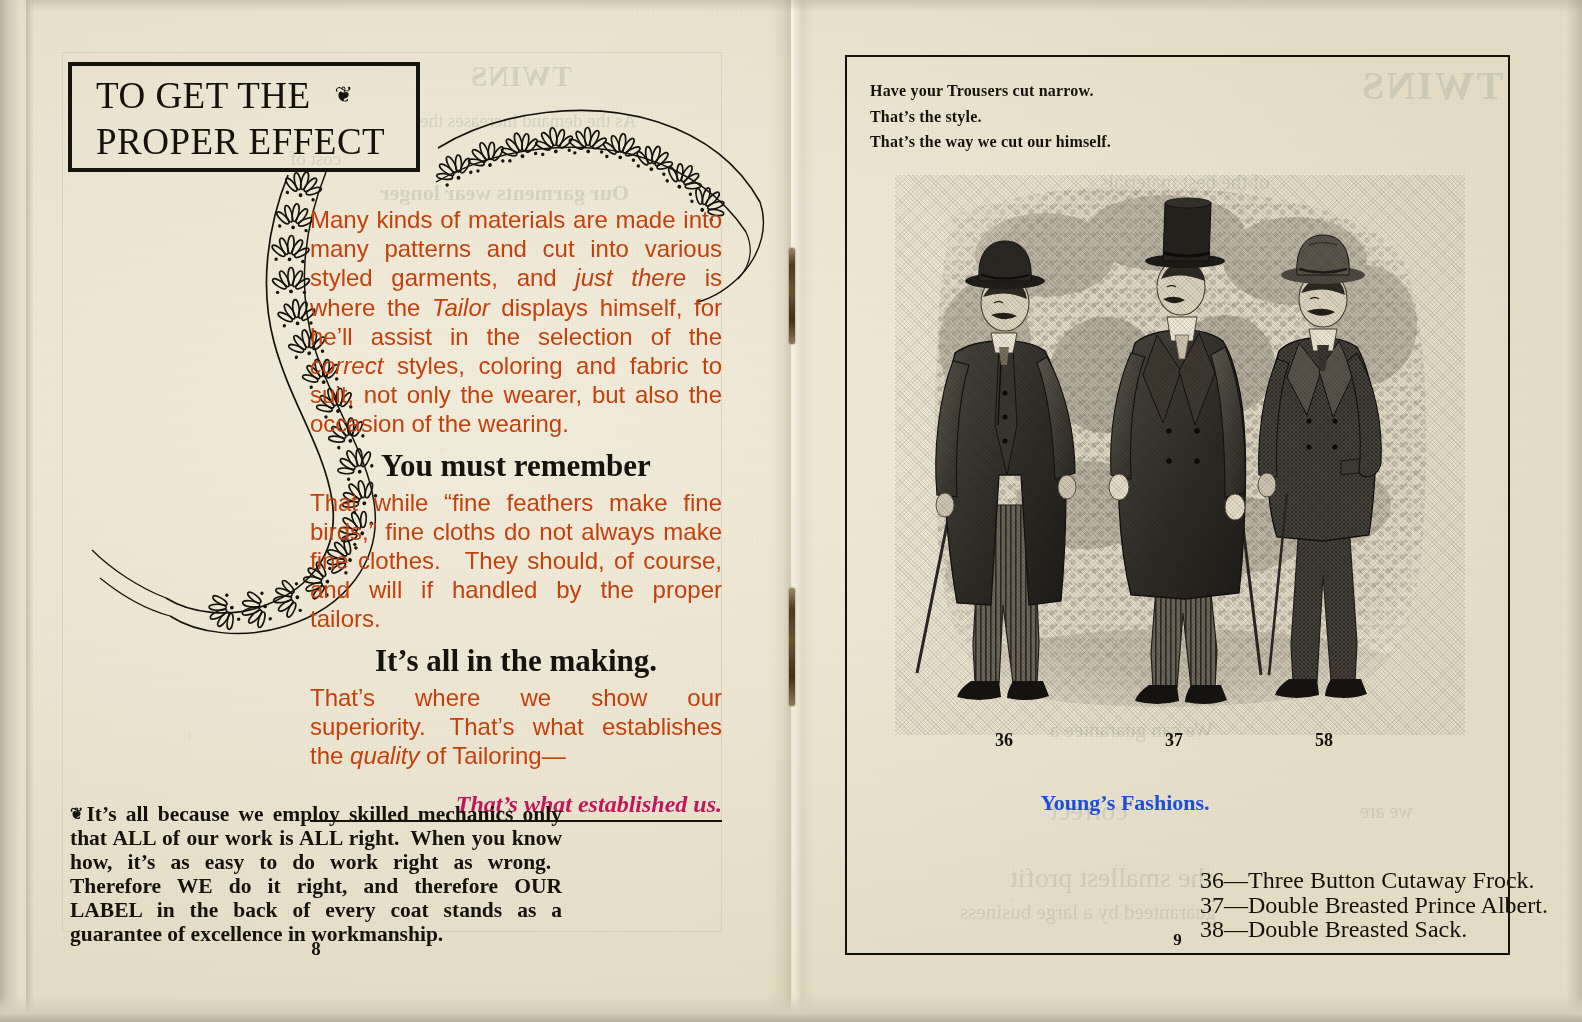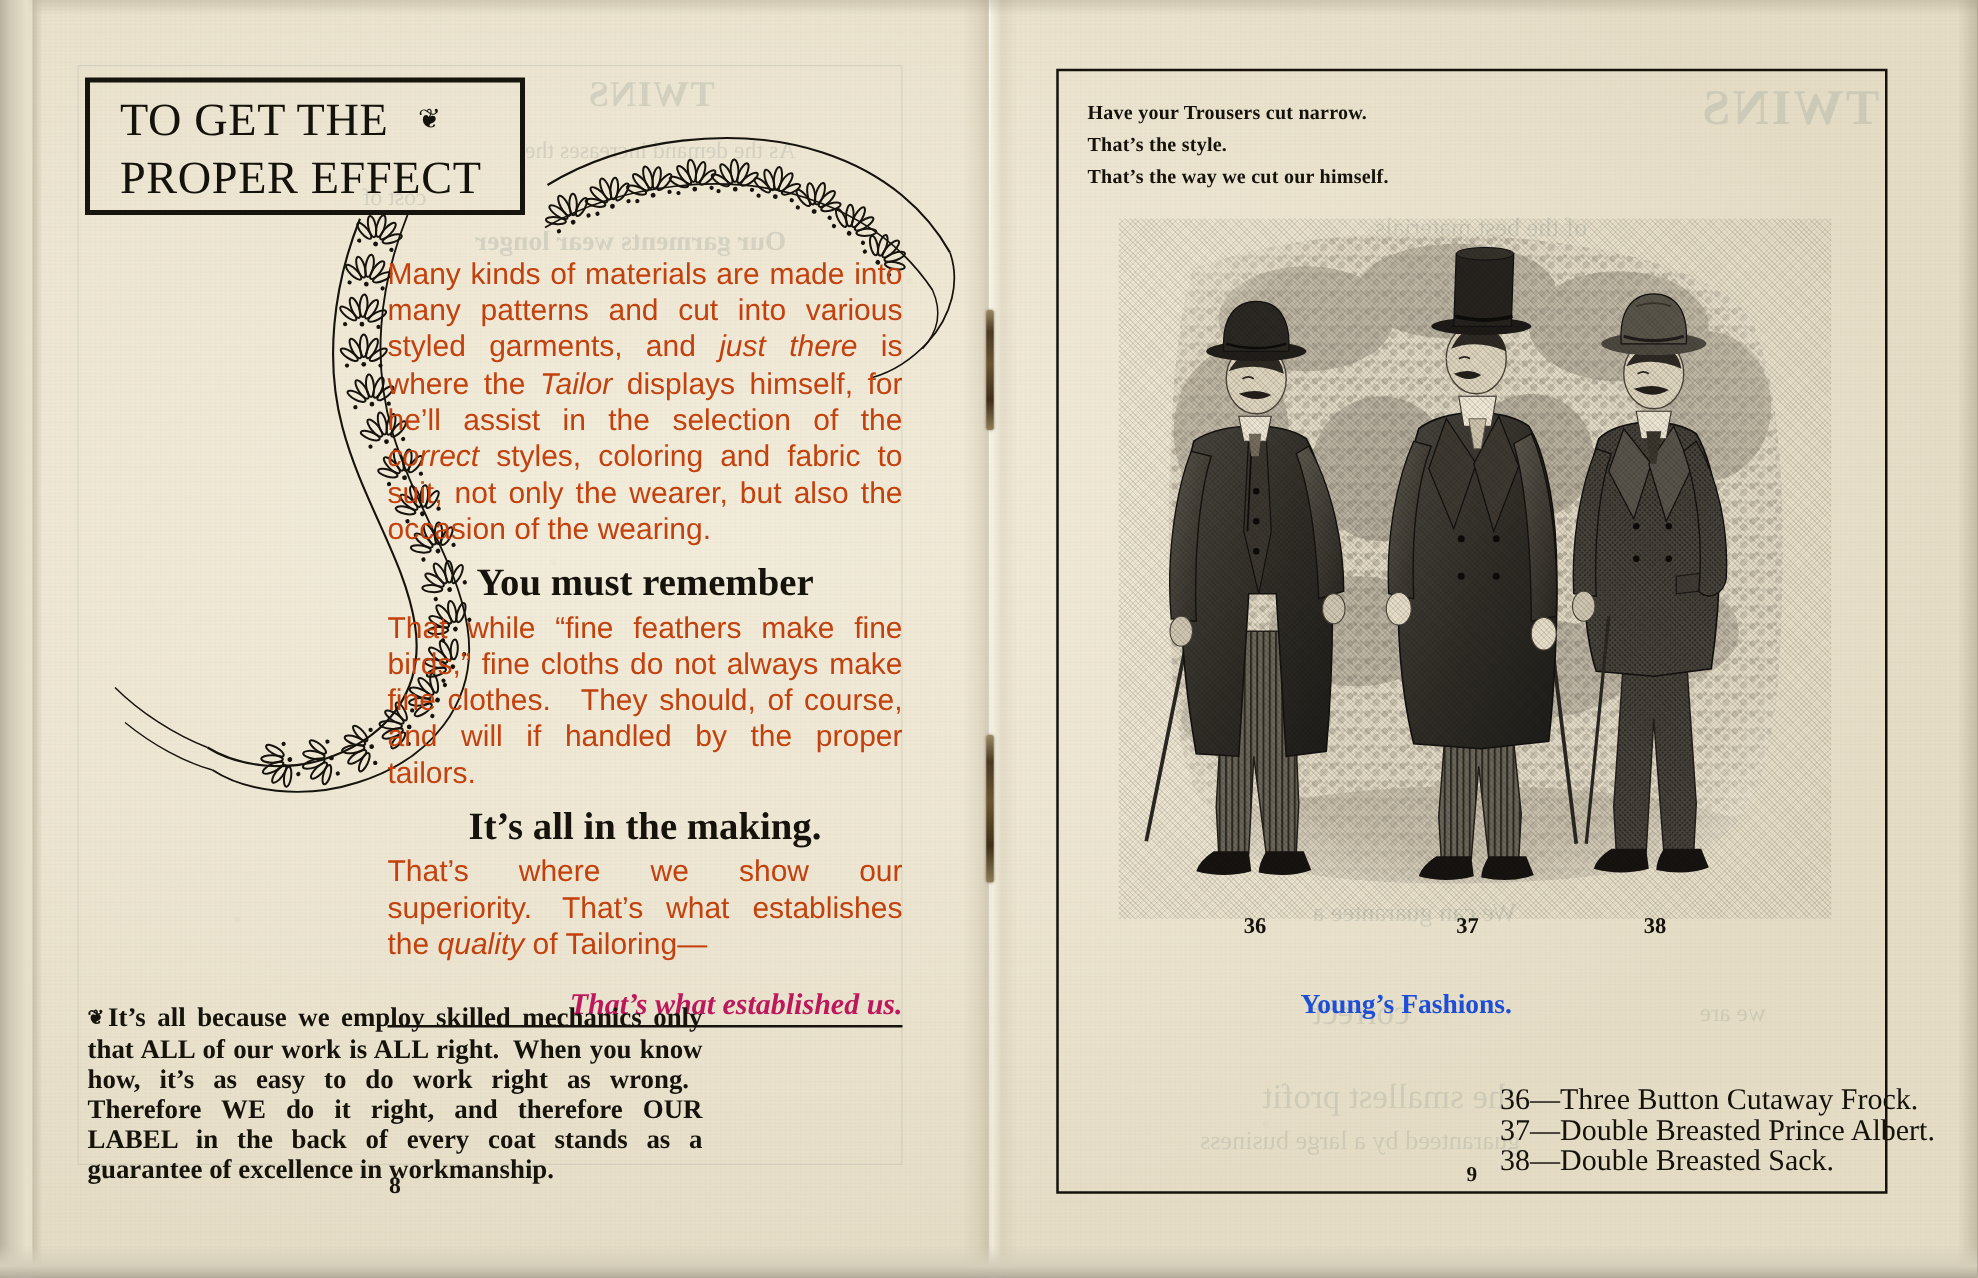--- a/index.html
+++ b/index.html
@@ -546,21 +546,21 @@
         <g opacity=".30">
           <rect x="0" y="0" width="570" height="560" fill="none"></rect>
         </g>
       </svg>
       <div class="halftone"></div>
     </div>
 
     <div id="fig-nums">
       <span id="fig-n0">36</span>
       <span id="fig-n1">37</span>
-      <span id="fig-n2">38</span>
+      <span id="fig-n2">58</span>
     </div>
 
     <div id="illus-caption">Young’s Fashions.</div>
 
     <div class="legend-list">
       <div>36—Three Button Cutaway Frock.</div>
       <div>37—Double Breasted Prince Albert.</div>
       <div>38—Double Breasted Sack.</div>
     </div>
 

